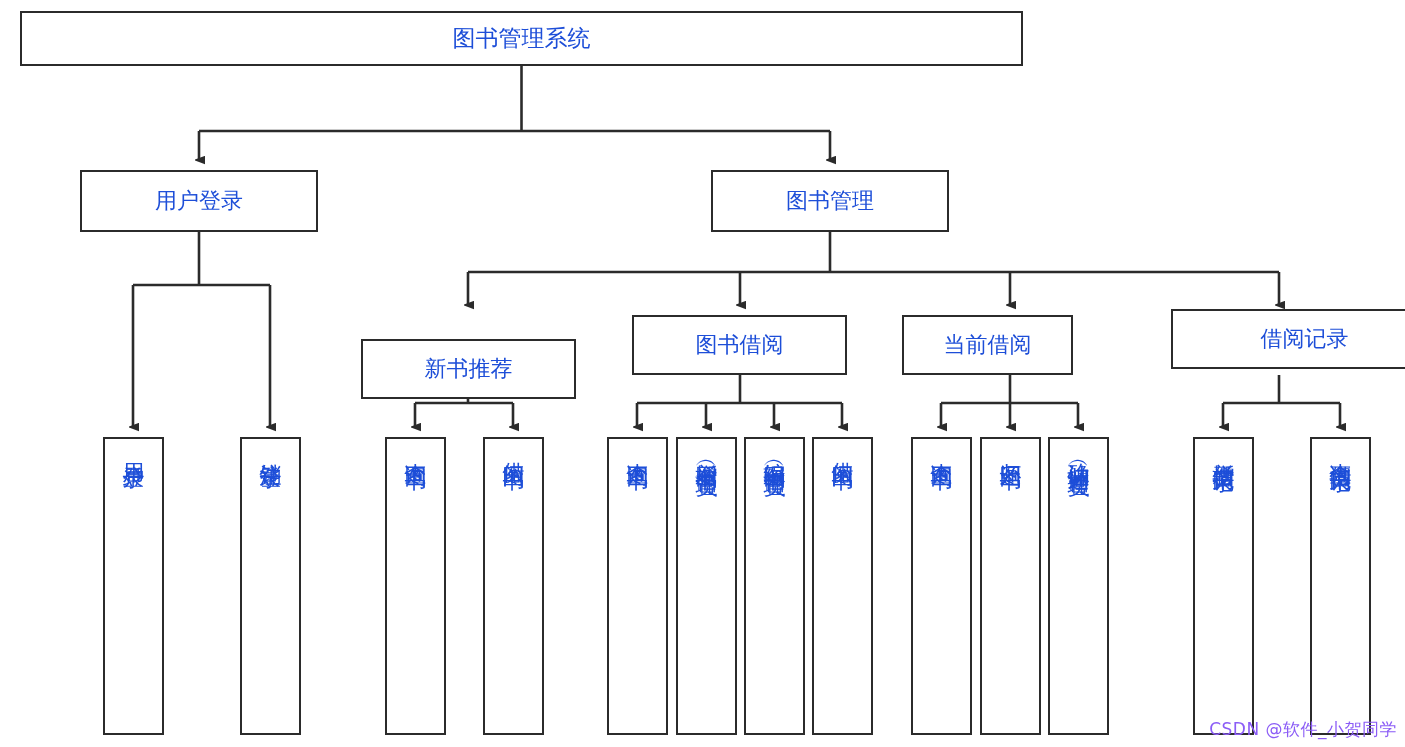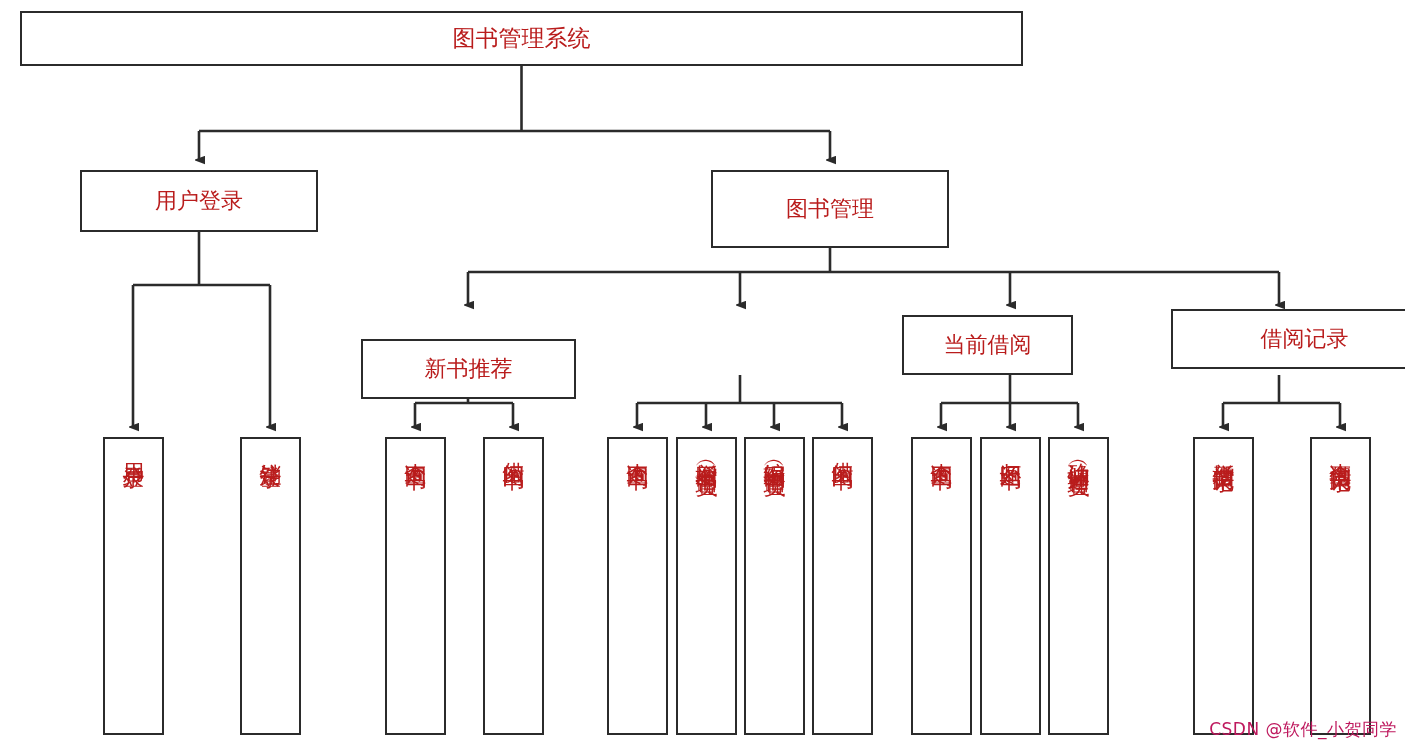--- a/index.html
+++ b/index.html
@@ -30,21 +30,21 @@
     position: absolute;
     box-sizing: border-box;
     background: #ffffff;
     border: 2.5px solid #2b2b2b;
     display: flex;
     align-items: center;
     justify-content: center;
     z-index: 5;
   }
   .node .label {
-    color: #b91c1c;
+    color: #1d4ed8;
     line-height: 1.18;
     text-align: center;
     white-space: nowrap;
   }
   .node.horiz .label {
     font-size: 22px;
   }
   .node.root .label {
     font-size: 23px;
   }
@@ -57,21 +57,21 @@
     text-orientation: upright;
     font-size: 22px;
     letter-spacing: 2px;
     line-height: 1;
   }
   .watermark {
     position: absolute;
     right: 8px;
     bottom: 6px;
     font-size: 17px;
-    color: #be185d;
+    color: #8b5cf6;
     letter-spacing: 0.5px;
     z-index: 9;
     white-space: nowrap;
     pointer-events: none;
   }
 </style>
 </head>
 <body>
 
 <div id="canvas">
@@ -128,27 +128,30 @@
     </g>
   </svg>
 
   <div class="node root horiz" style="left:20px; top:11px; width:1003px; height:55px;">
     <span class="label">图书管理系统</span>
   </div>
 
   <div class="node horiz" style="left:80px; top:170px; width:238px; height:62px;">
     <span class="label">用户登录</span>
   </div>
-  <div class="node horiz" style="left:711px; top:170px; width:238px; height:78px;">
+  <div class="node horiz" style="left:711px; top:170px; width:238px; height:62px;">
     <span class="label">图书管理</span>
   </div>
 
   <div class="node horiz" style="left:361px; top:315px; width:215px; height:60px;margin-top:24px;">
     <span class="label">新书推荐</span>
   </div>
+  <div class="node horiz" style="left:632px; top:315px; width:215px; height:60px;">
+    <span class="label">图书借阅</span>
+  </div>
   <div class="node horiz" style="left:902px; top:315px; width:171px; height:60px;">
     <span class="label">当前借阅</span>
   </div>
   <div class="node horiz" style="left:1171px; top:309px; width:236px; height:60px;padding-left:31px;">
     <span class="label">借阅记录</span>
   </div>
 
   <div class="node vert" style="left:103px; top:437px; width:61px; height:298px;">
     <span class="label">用户登录</span>
   </div>

